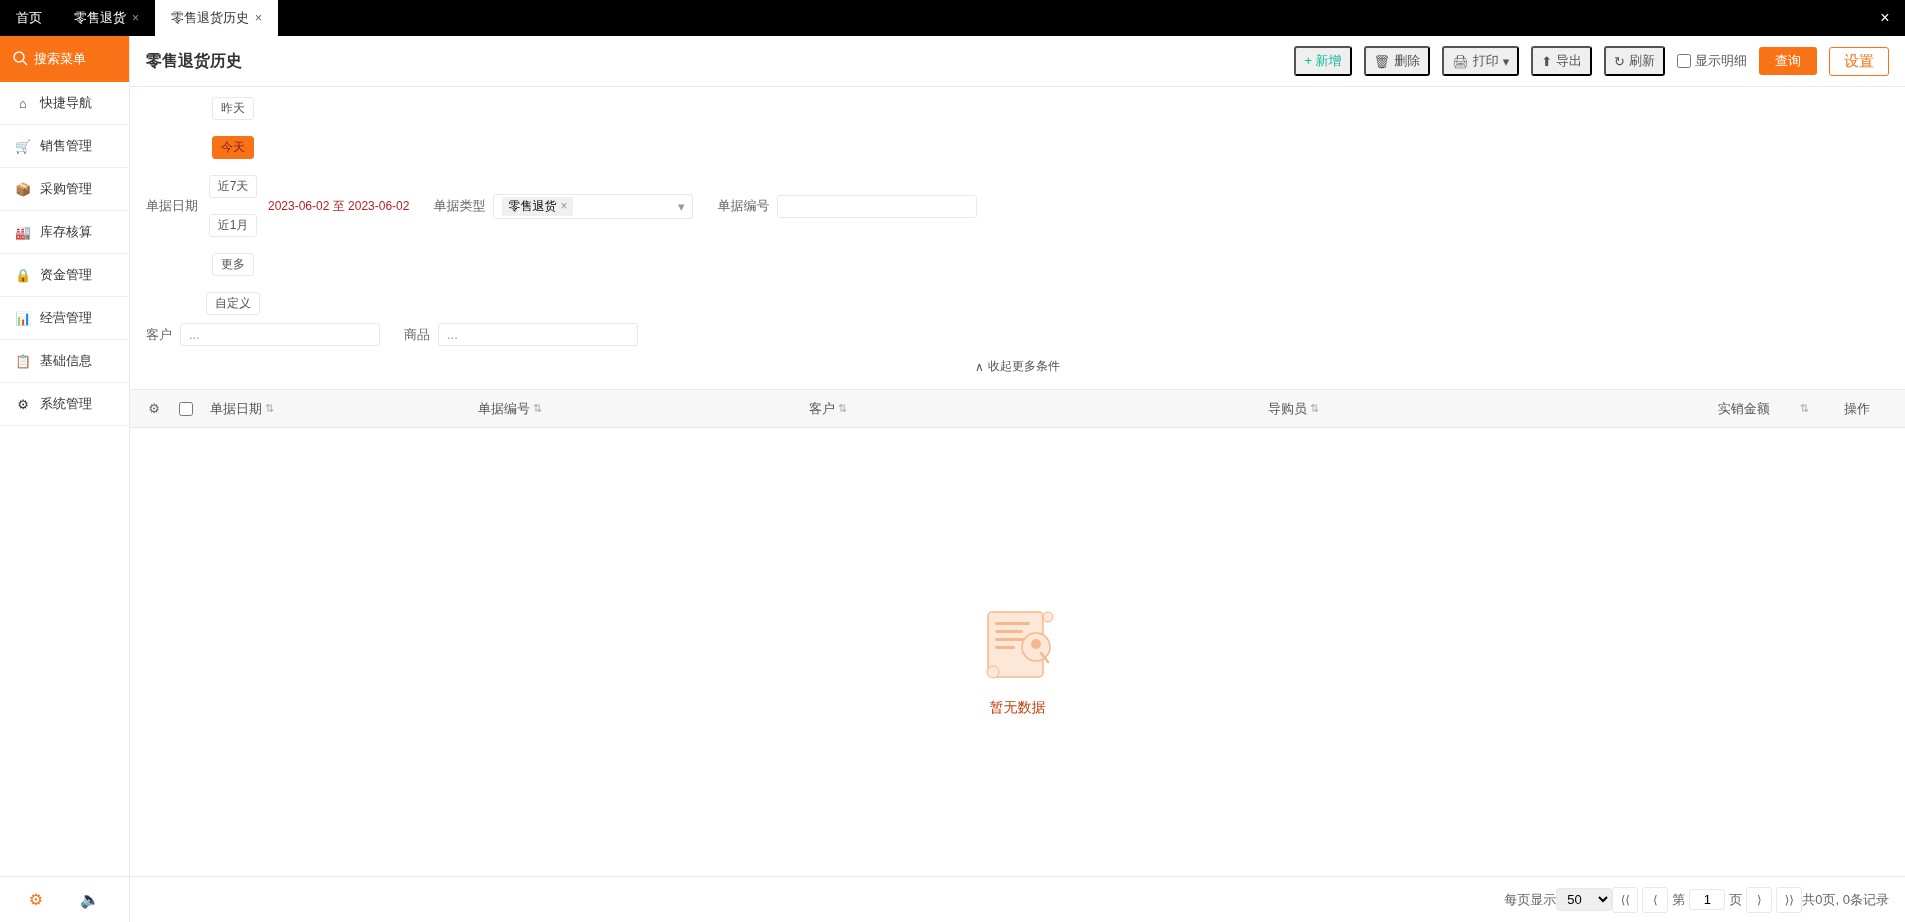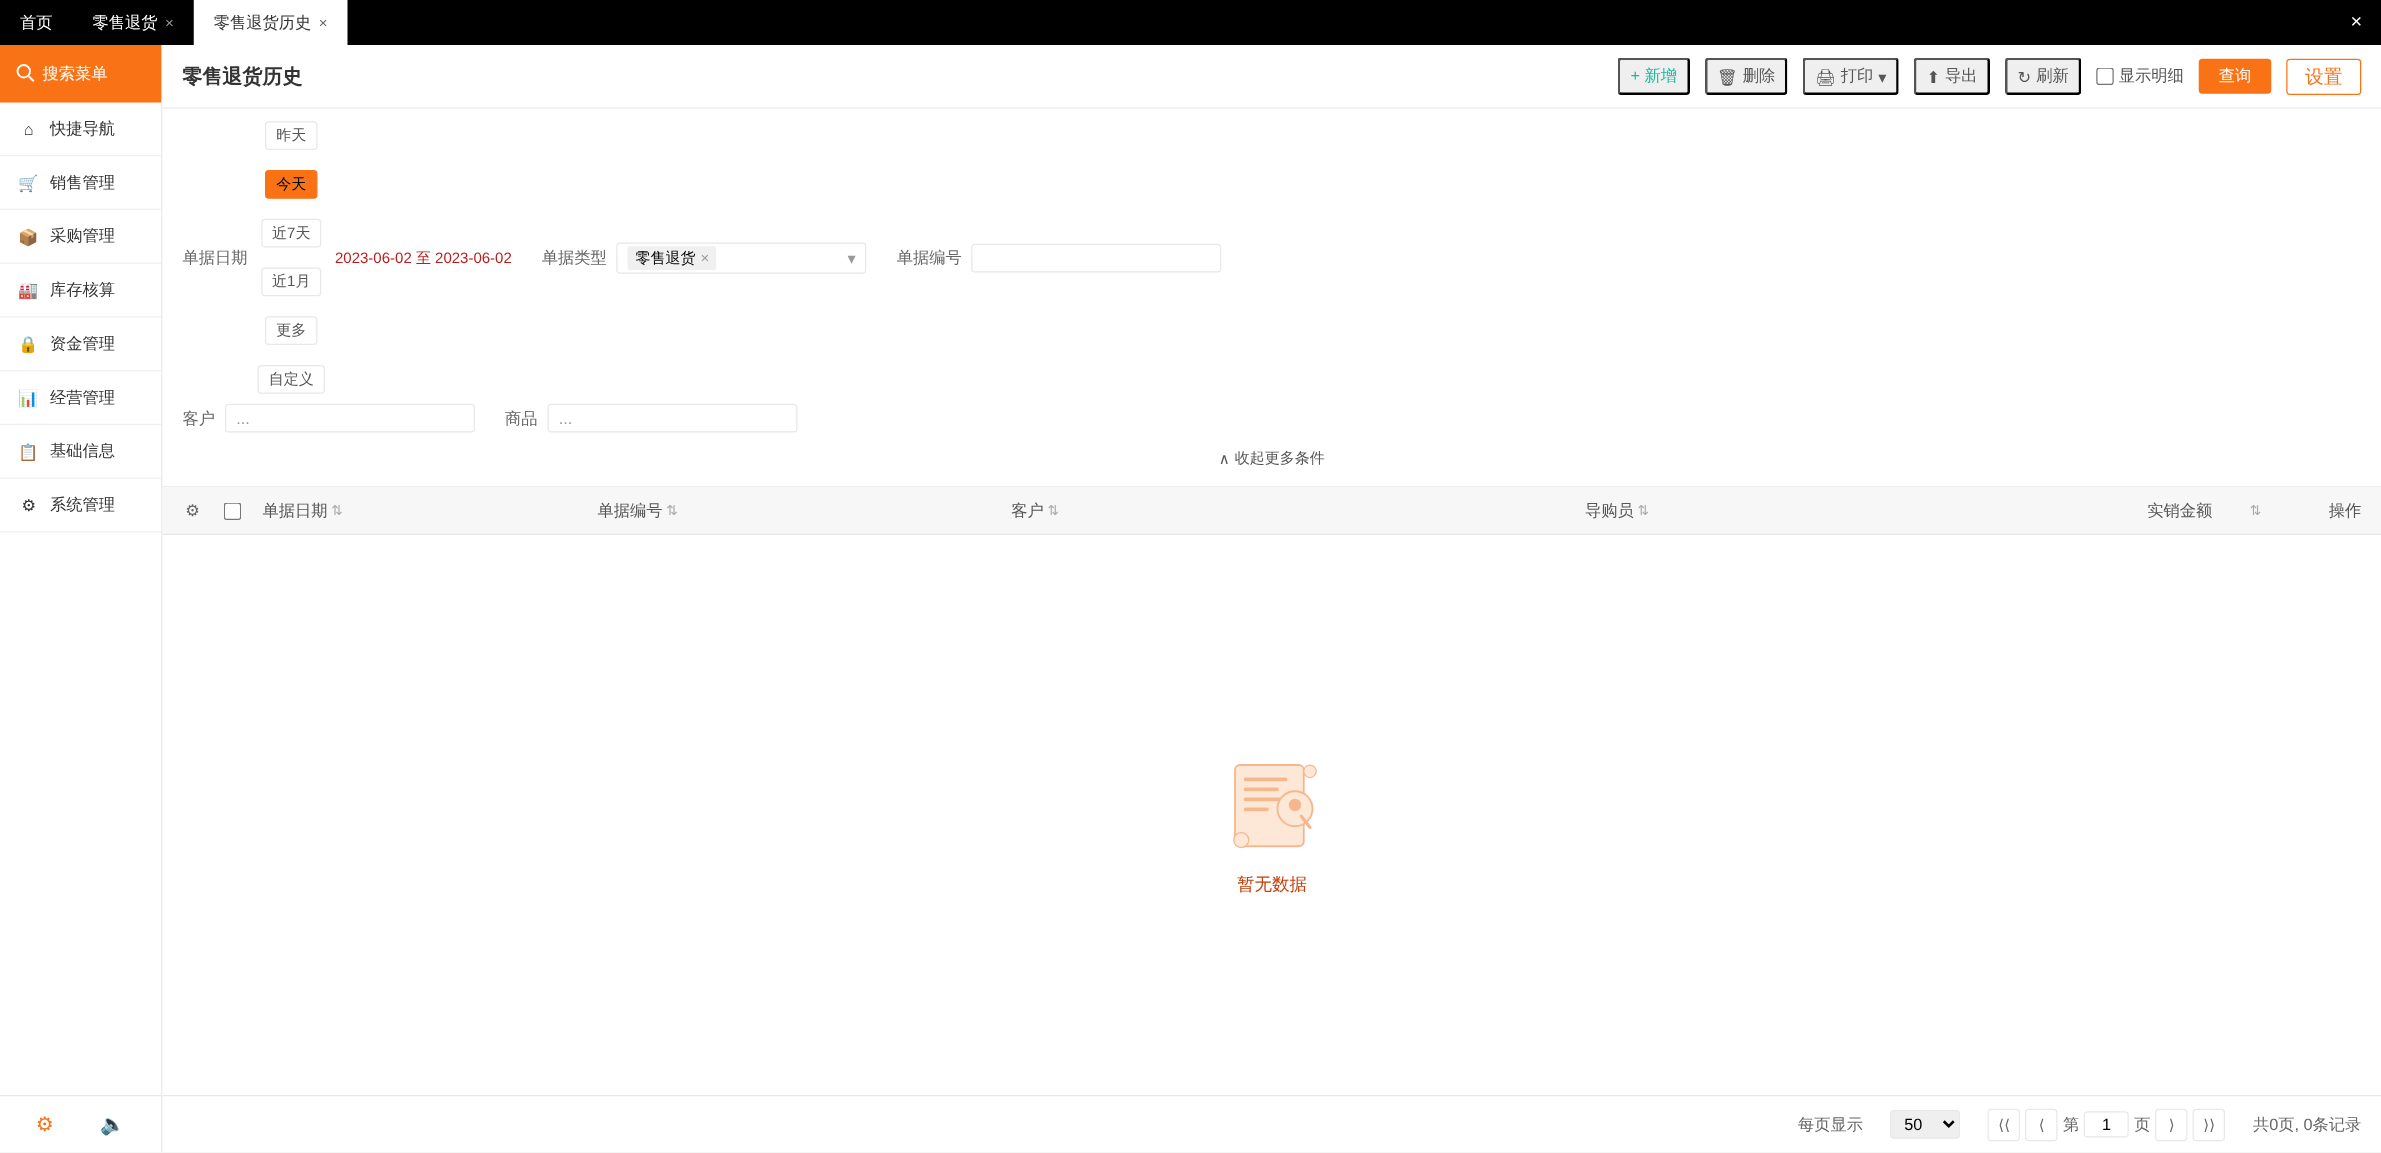--- a/index.html
+++ b/index.html
@@ -210,21 +210,21 @@
       padding: 2px 8px;
       border: 1px solid #e8e8e8;
       border-radius: 3px;
       cursor: pointer;
       font-size: 12px;
       color: #555;
       background: #fff;
     }
     .date-btn.active {
       background: #f97316;
-      color: #000000;
+      color: #7f1d1d;
       border-color: #f97316;
     }
     .date-range {
       font-size: 12px;
       color: #b91c1c;
     }
     .tag-select {
       display: flex;
       align-items: center;
       border: 1px solid #e8e8e8;
@@ -317,21 +317,21 @@
       padding: 0 8px;
       cursor: pointer;
       user-select: none;
     }
     .th-cell .sort-icon { color: #aaa; font-size: 11px; }
     .th-date { flex: 1.2; }
     .th-num { flex: 1.5; }
     .th-customer { flex: 2; }
     .th-guide { flex: 1.5; margin-left: 23px; }
     .th-amount { flex: 1; justify-content: flex-end; gap: 30px; }
-    .th-action { width: 80px; text-align: center; justify-content: flex-end; }
+    .th-action { width: 80px; text-align: center; justify-content: center; }
 
     .table-body {
       flex: 1;
       display: flex;
       align-items: center;
       justify-content: center;
       flex-direction: column;
       gap: 12px;
     }
     .empty-icon {
@@ -345,21 +345,21 @@
 
     
     .pagination {
       height: 46px;
       background: #fff;
       border-top: 1px solid #e8e8e8;
       display: flex;
       align-items: center;
       justify-content: flex-end;
       padding: 0 16px;
-      gap: 22px;
+      gap: 0;
       flex-shrink: 0;
     }
     .page-size-label { color: #666; font-size: 13px; }
     .page-size-select {
       border: 1px solid #e8e8e8;
       border-radius: 3px;
       padding: 2px 6px;
       font-size: 13px;
       cursor: pointer;
     }

